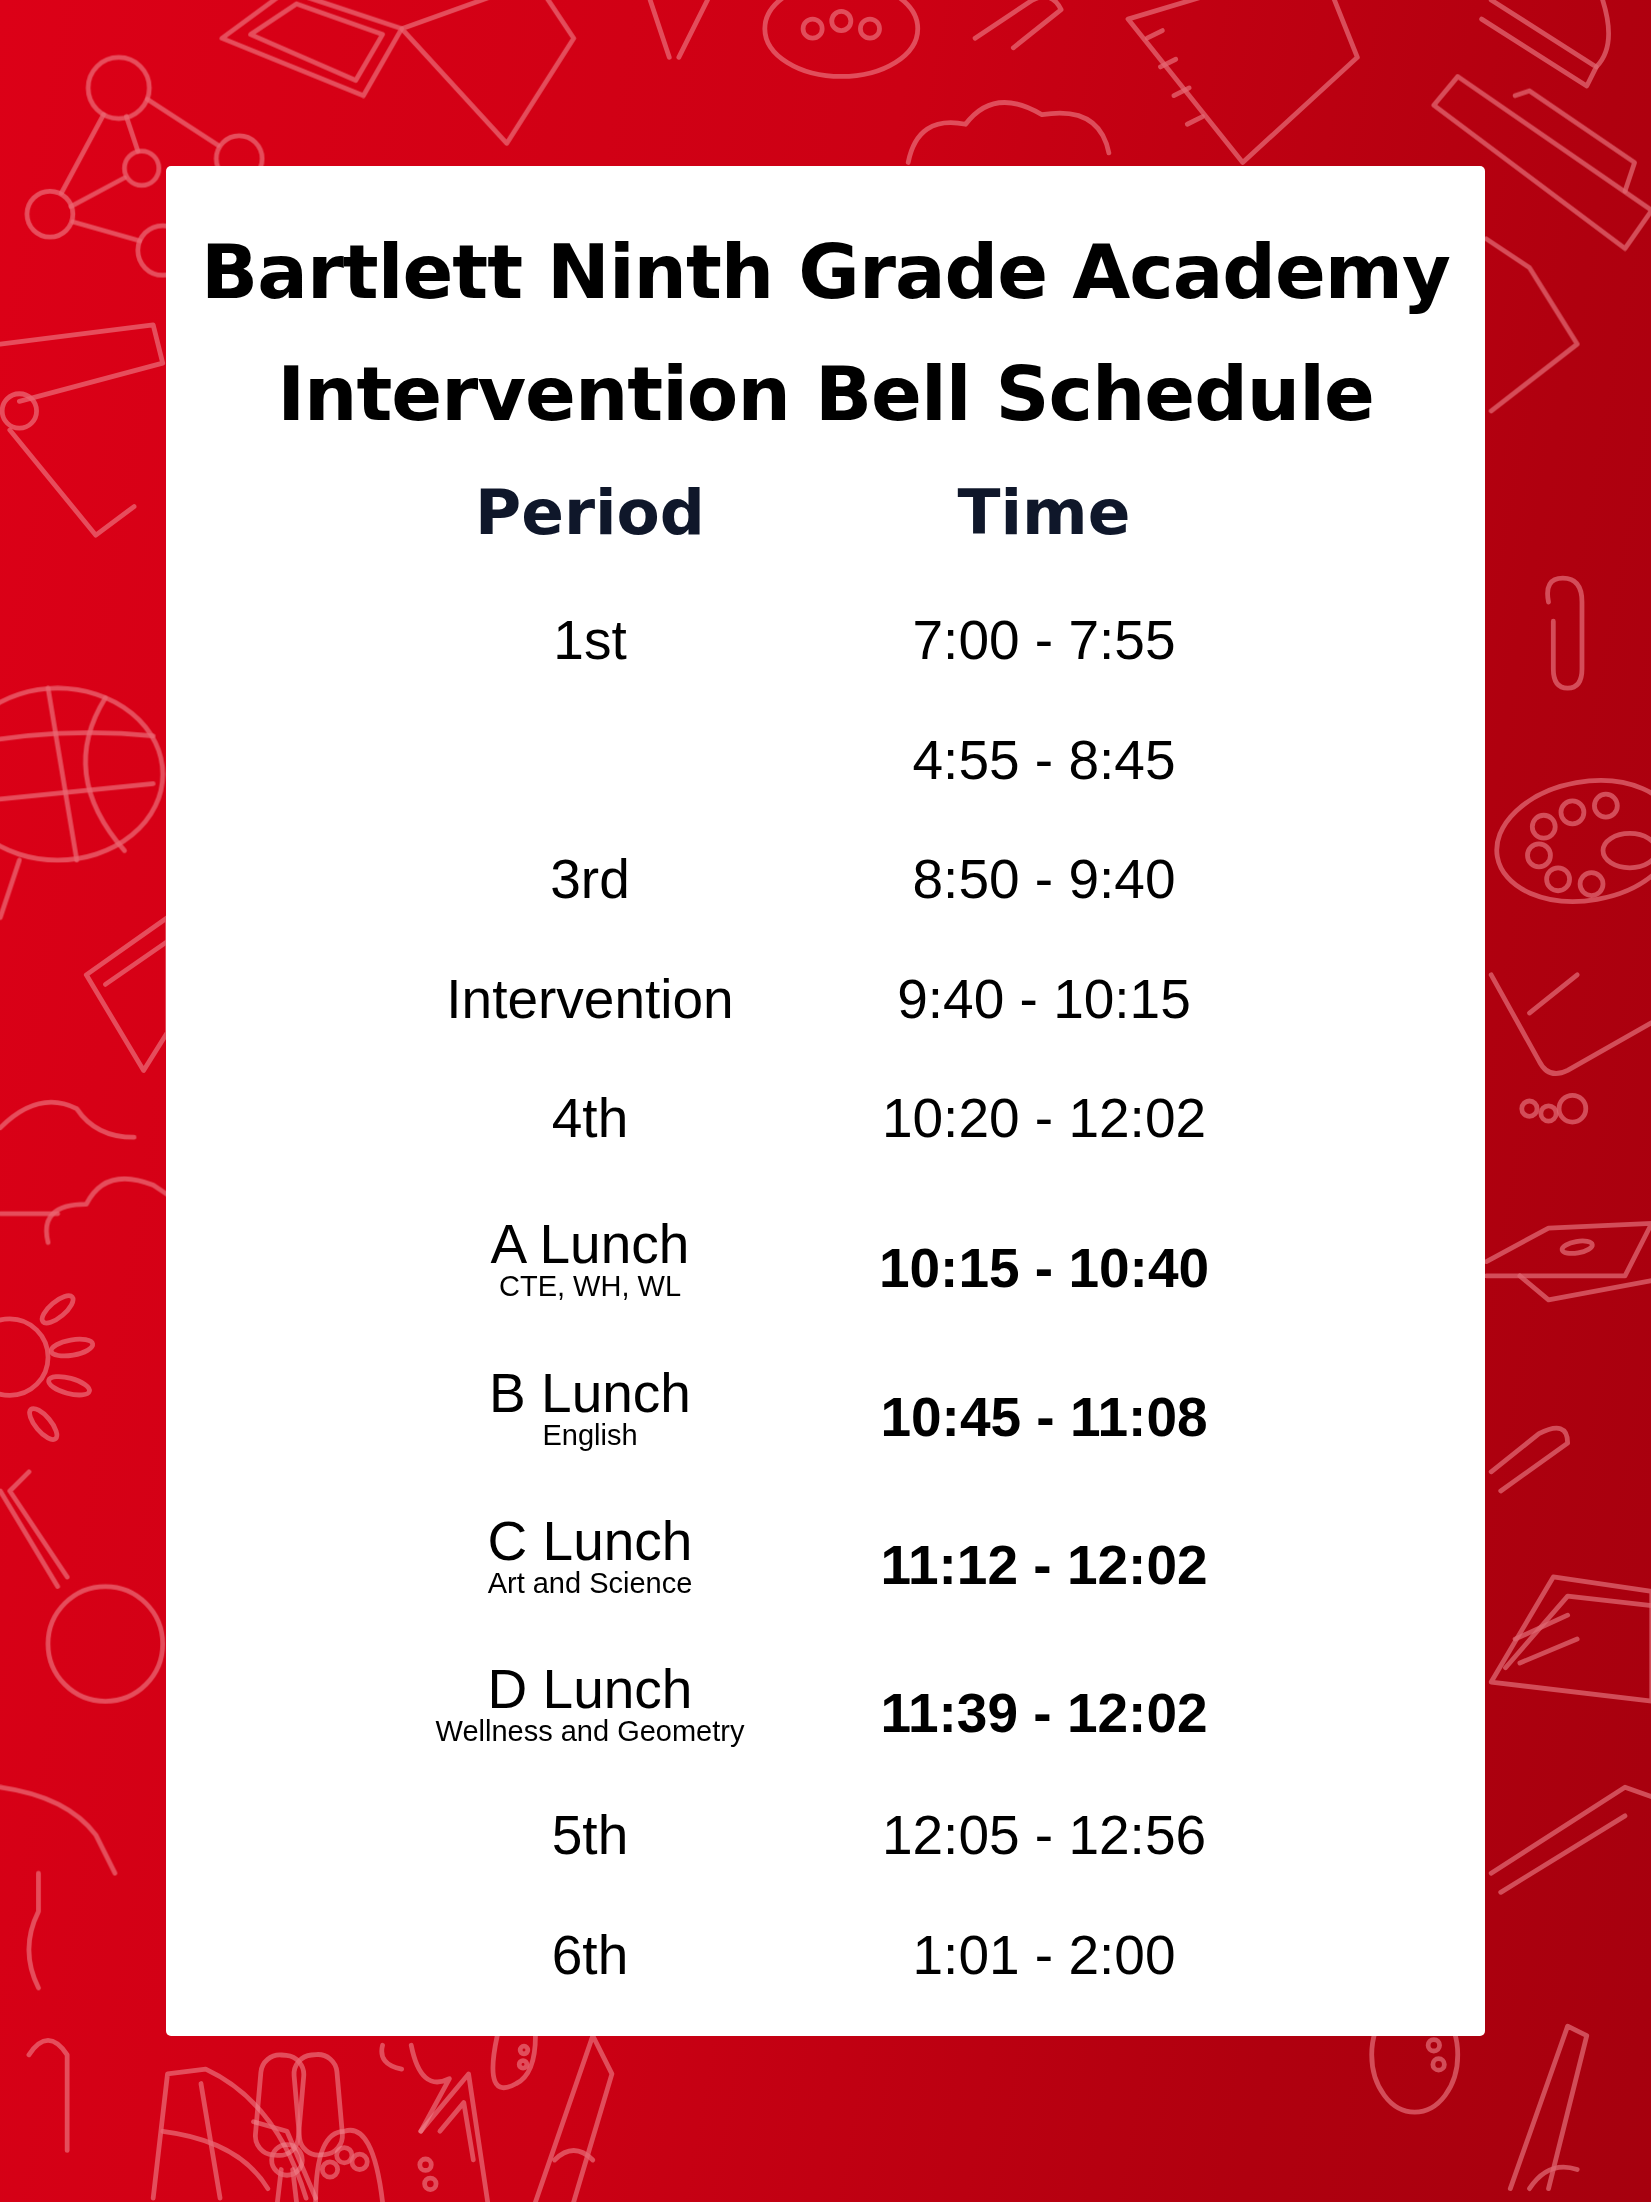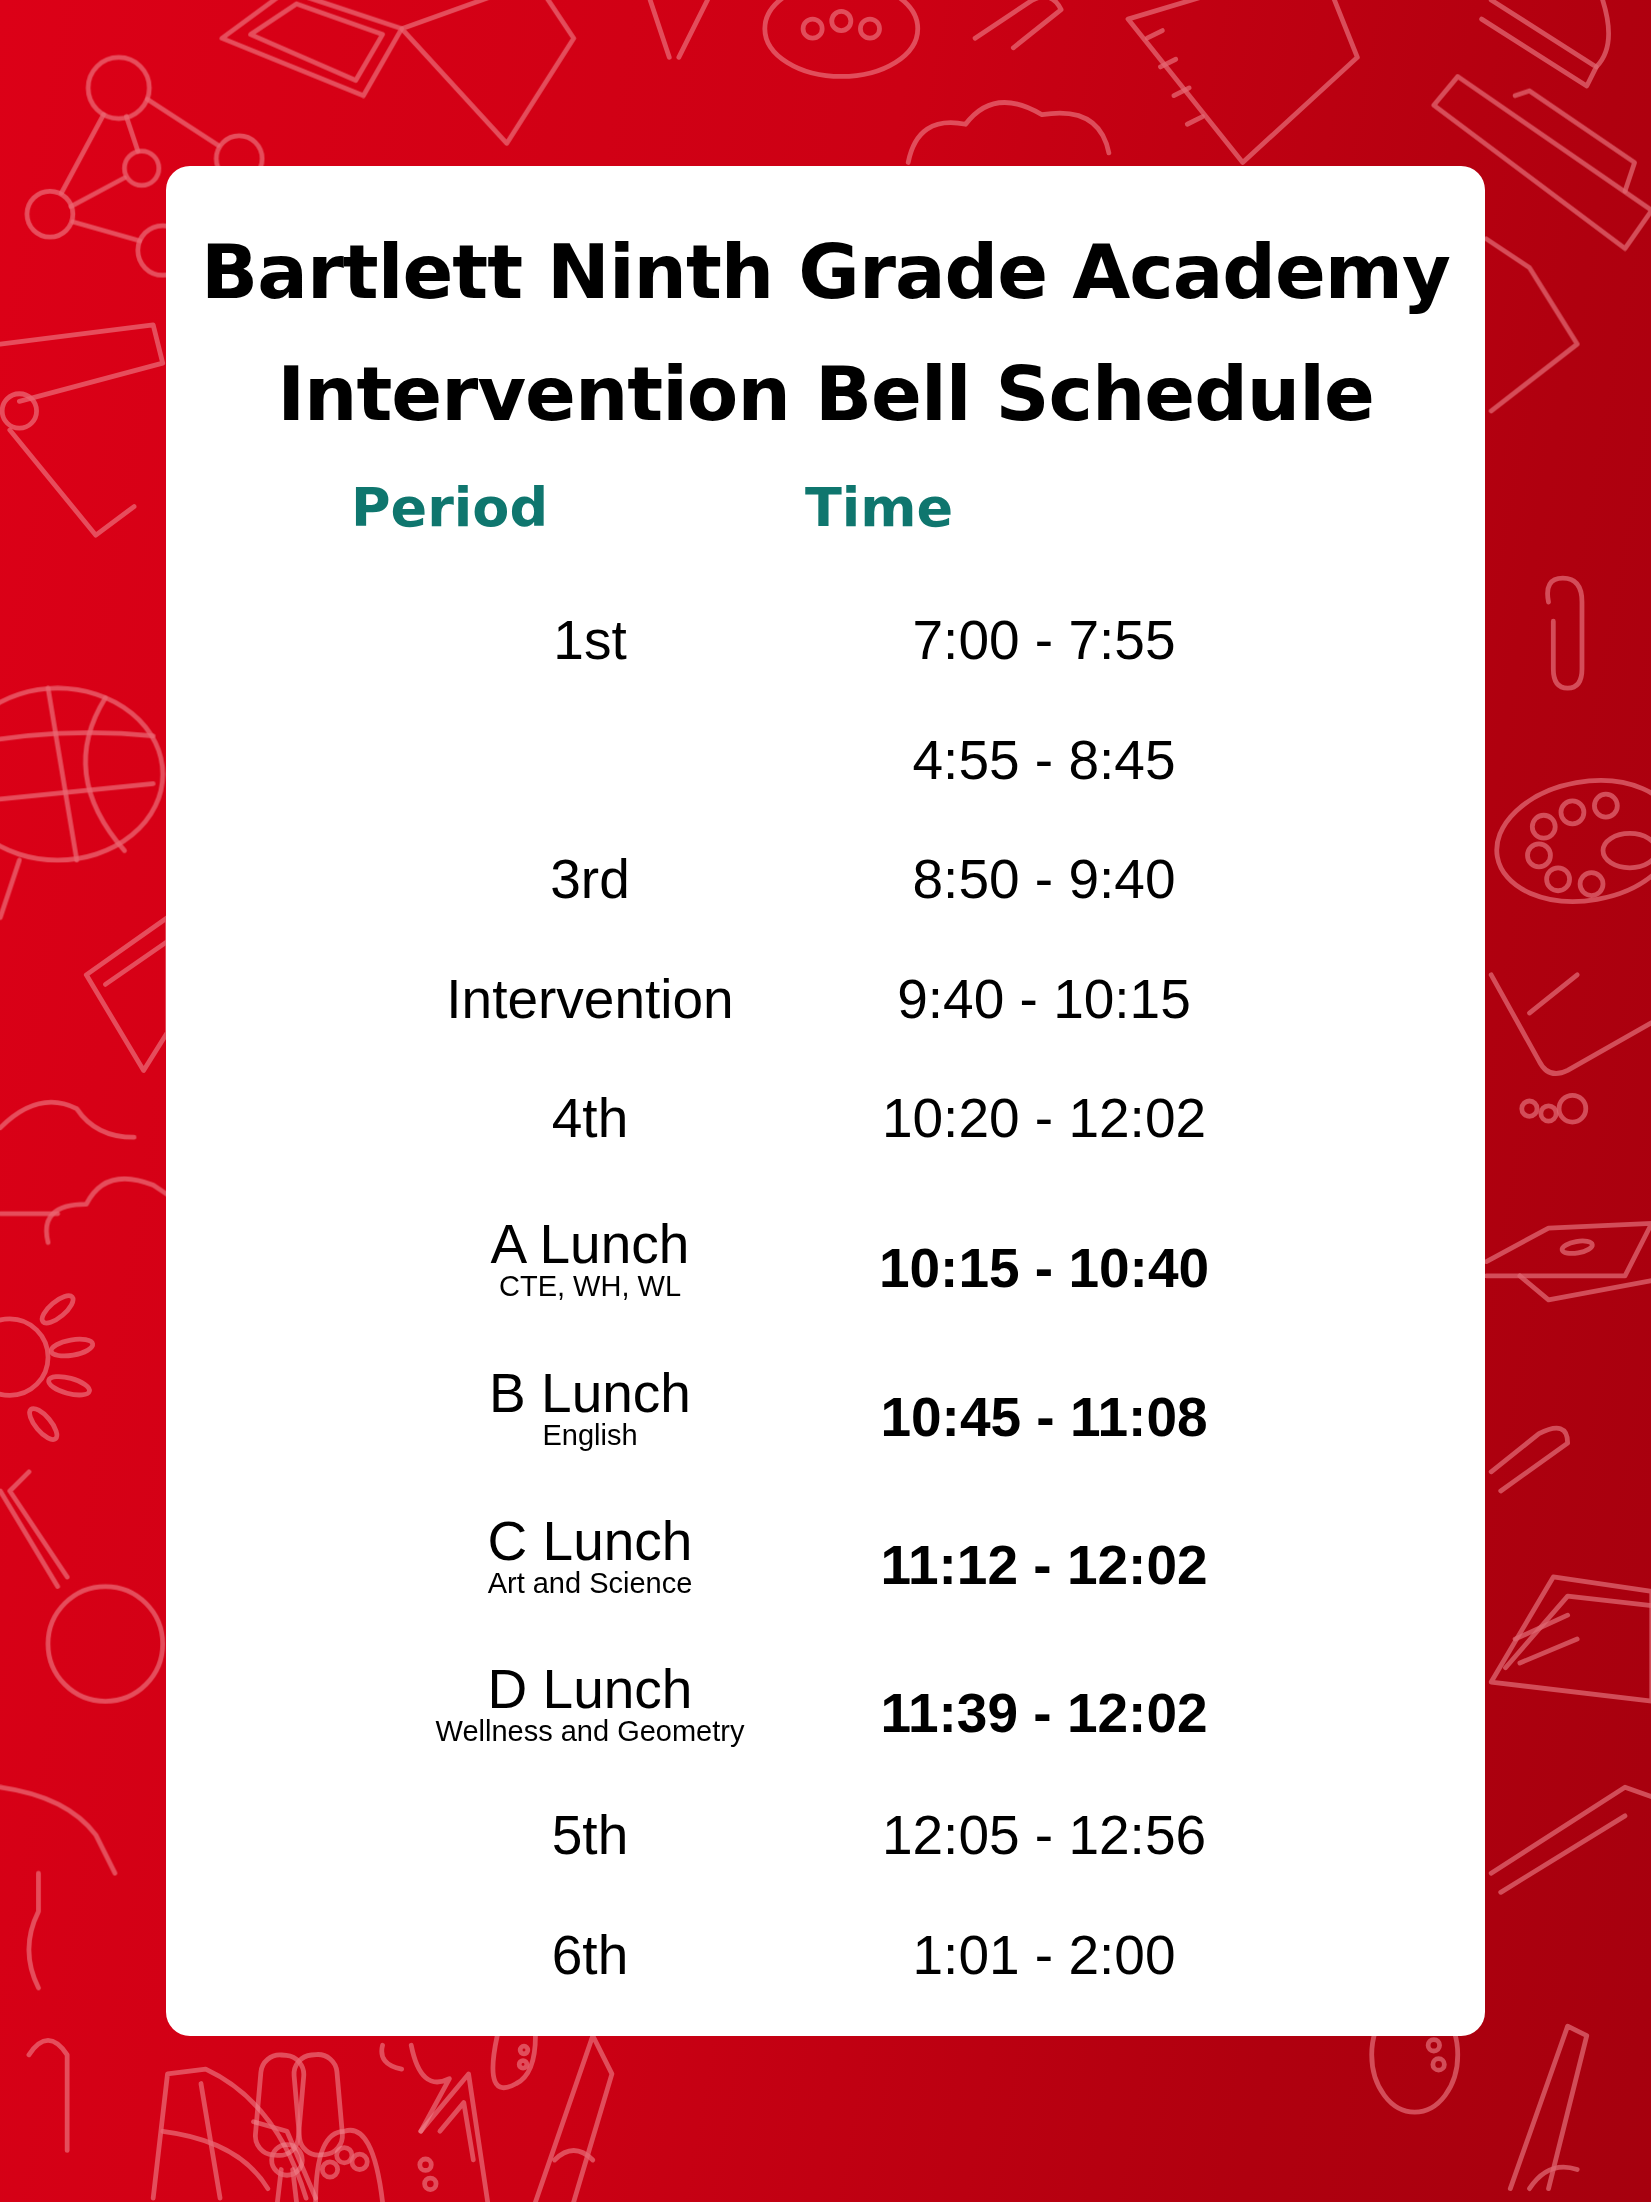--- a/index.html
+++ b/index.html
@@ -6,34 +6,34 @@
     body {
       width: 1652px; height: 2202px; overflow: hidden; position: relative;
       background: linear-gradient(100deg, #dc0017 0%, #cc0014 45%, #b0000f 80%, #a6000e 100%);
       font-family: "Liberation Sans", sans-serif;
     }
     .doodles { position: absolute; inset: 0; width: 1652px; height: 2202px; }
     .doodles * { fill: none; stroke: #f08a93; stroke-width: 5; stroke-linecap: round; stroke-linejoin: round; opacity: 0.75; }
 
     .card {
       position: absolute; left: 166px; top: 166px; width: 1319px; height: 1870px;
-      background: #ffffff; border-radius: 24px;
+      background: #ffffff; border-radius: 5px;
     }
     .title {
       position: absolute; left: 0; right: 0; text-align: center;
       font-family: "DejaVu Sans", sans-serif; font-weight: bold; color: #000;
       font-size: 75px; letter-spacing: -1px; line-height: 1;
     }
     .title.l1 { top: 69px; }
     .title.l2 { top: 191px; }
 
     .col-head {
-      position: absolute; top: 315px; width: 478px; 
+      position: absolute; top: 315px; width: 478px; text-align: center;
       font-family: "DejaVu Sans", sans-serif; font-weight: bold;
-      font-size: 54px; color: #0f766e; line-height: 1;
+      font-size: 63px; color: #0f172a; line-height: 1;
     }
     .col-period { left: 185px; }
     .col-time { left: 639px; }
 
     .row { position: absolute; left: 0; width: 1319px; height: 105px; padding-left: 24px; }
     .cell-period, .cell-time {
       position: absolute; top: 0; width: 478px; text-align: center; color: #000;
     }
     .cell-period { left: 185px; }
     .cell-time { left: 639px; }

